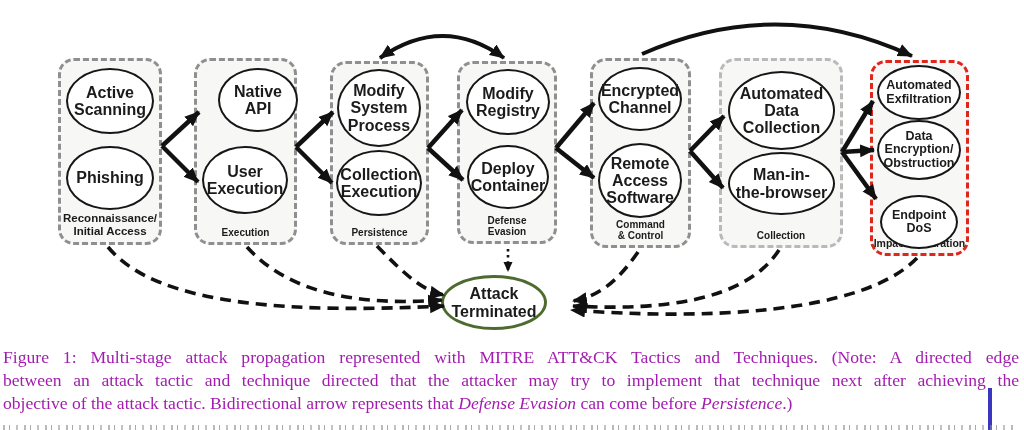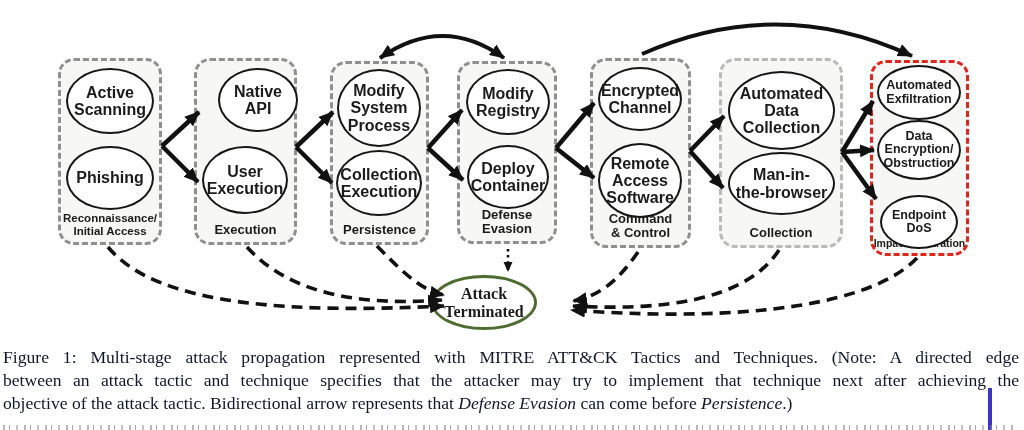--- a/index.html
+++ b/index.html
@@ -4,38 +4,38 @@
 <style>
   html,body{margin:0;padding:0;background:#fff;}
   .page{position:relative;width:1024px;height:430px;background:#ffffff;overflow:hidden;
         font-family:"Liberation Sans",sans-serif;}
   
   .stage{position:absolute;box-sizing:border-box;border:3px dashed #8f8f8f;border-radius:16px;
          background:#f7f7f6;}
   .stage.light{border-color:#b9b9b9;}
   .stage.red{border-color:#e0251b;}
   .slabel{position:absolute;left:0;right:0;bottom:4px;text-align:center;font-weight:bold;
-          font-size:13px;line-height:1.12;color:#1b1b1b;white-space:pre-line;}
+          font-size:10px;line-height:1.12;color:#1b1b1b;white-space:pre-line;}
   .slabel.sm{font-size:11.5px;}
   .slabel.xs{font-size:10.5px;bottom:3px;margin-top:32px;}
   
   .ellipse{position:absolute;box-sizing:border-box;border:2.5px solid #161616;border-radius:50%;
            background:#fff;display:flex;align-items:center;justify-content:center;text-align:center;
            font-weight:bold;font-size:16px;line-height:1.08;color:#1b1b1b;white-space:pre-line;}
   .ellipse.small{font-size:12.5px;}
   .terminal{border:3.5px solid #4e6b2f;}
   
   .arrows{position:absolute;left:0;top:0;pointer-events:none;}
   .s{stroke:#111;stroke-width:4.5;fill:none;}
   .a2{stroke:#111;stroke-width:4;fill:none;}
   .dash{stroke:#111;stroke-width:3.6;fill:none;stroke-dasharray:11 7;}
   .dot{stroke:#111;stroke-width:2.6;fill:none;stroke-dasharray:2.5 3.6;}
   
   .caption{position:absolute;left:3px;top:346px;width:1016px;font-family:"Liberation Serif",serif;
-           font-size:17.6px;line-height:23.2px;color:#0f172a;}
+           font-size:17.6px;line-height:23.2px;color:#a21caf;}
   .jline{text-align:justify;text-align-last:justify;white-space:normal;}
   .lline{text-align:left;white-space:nowrap;}
   .caption i{font-style:italic;}
   
   .caret{position:absolute;left:988px;top:388px;width:3.5px;height:42px;background:#3a36c0;}
   .crophint{position:absolute;left:3px;top:425px;width:1012px;height:5px;opacity:.6;
             background:repeating-linear-gradient(90deg,#8a8a8a 0 2px,transparent 2px 6px,
             #6f6f6f 6px 7px,transparent 7px 13px,#9a9a9a 13px 15px,transparent 15px 21px);}
 </style>
 </head>
@@ -101,21 +101,21 @@
 the-browser</div>
 
   <div class="ellipse small" style="left:877px;top:65px;width:84px;height:55px;">Automated
 Exfiltration</div>
   <div class="ellipse small" style="left:877px;top:120px;width:84px;height:60px;">Data
 Encryption/
 Obstruction</div>
   <div class="ellipse small" style="left:880px;top:195px;width:78px;height:54px;">Endpoint
 DoS</div>
 
-  <div class="ellipse terminal" style="left:431px;top:275px;width:106px;height:55px;font-family:Liberation Serif, serif;">Attack
+  <div class="ellipse terminal" style="left:441px;top:275px;width:106px;height:55px;">Attack
 Terminated</div>
 
   <svg class="arrows" width="1024" height="345" viewBox="0 0 1024 345">
     <defs>
       <marker id="ah" markerUnits="userSpaceOnUse" markerWidth="16" markerHeight="14" refX="14" refY="6.5" orient="auto">
         <path d="M0,0 L15,6.5 L0,13 z" fill="#111"></path>
       </marker>
       <marker id="ahs" markerUnits="userSpaceOnUse" markerWidth="16" markerHeight="14" refX="14" refY="6.5" orient="auto-start-reverse">
         <path d="M0,0 L15,6.5 L0,13 z" fill="#111"></path>
       </marker>
@@ -147,21 +147,21 @@
     <path class="dash" d="M377,246 C407,277 424,291 444,295" marker-end="url(#ah)"></path>
     <path class="dash" d="M638,252 C616,284 596,297 573,301" marker-end="url(#ah)"></path>
     <path class="dash" d="M779,250 C746,301 662,311 573,306" marker-end="url(#ah)"></path>
     <path class="dash" d="M917,258 C862,315 700,320 571,310" marker-end="url(#ah)"></path>
 
     <path class="dot" d="M508,249 L508,271" marker-end="url(#ahd)"></path>
   </svg>
 
   <div class="caption">
     <div class="jline">Figure 1: Multi-stage attack propagation represented with MITRE ATT&amp;CK Tactics and Techniques. (Note: A directed edge</div>
-    <div class="jline">between an attack tactic and technique specifies that the attacker may try to implement that technique next after achieving the</div>
+    <div class="jline">between an attack tactic and technique directed that the attacker may try to implement that technique next after achieving the</div>
     <div class="lline"><span>objective of the attack tactic. Bidirectional arrow represents that </span><i>Defense Evasion</i><span> can come before </span><i>Persistence</i><span>.)</span></div>
   </div>
 
   <div class="caret"></div>
 
   <div class="crophint"></div>
 
 </div>
 
 </body></html>

